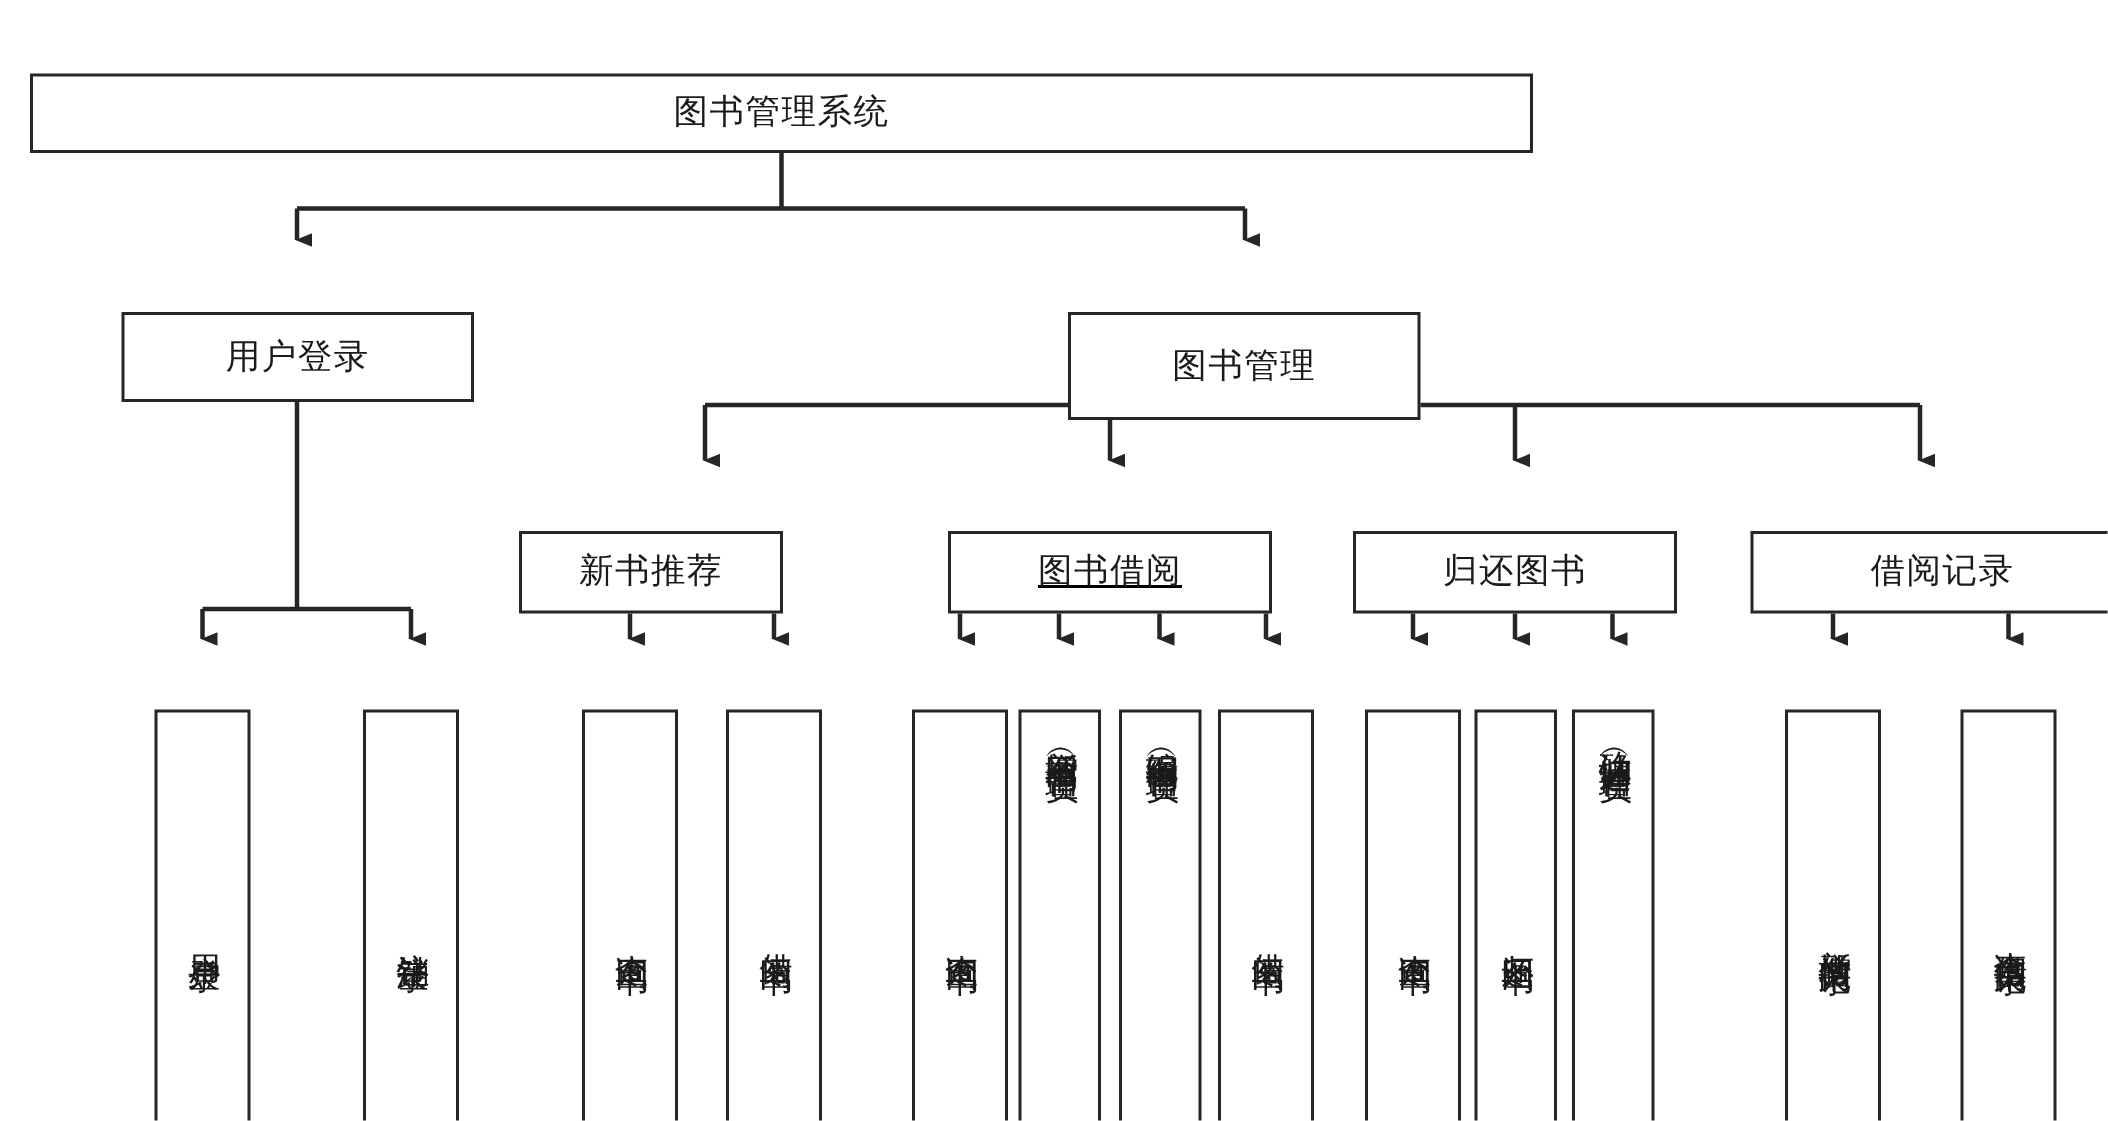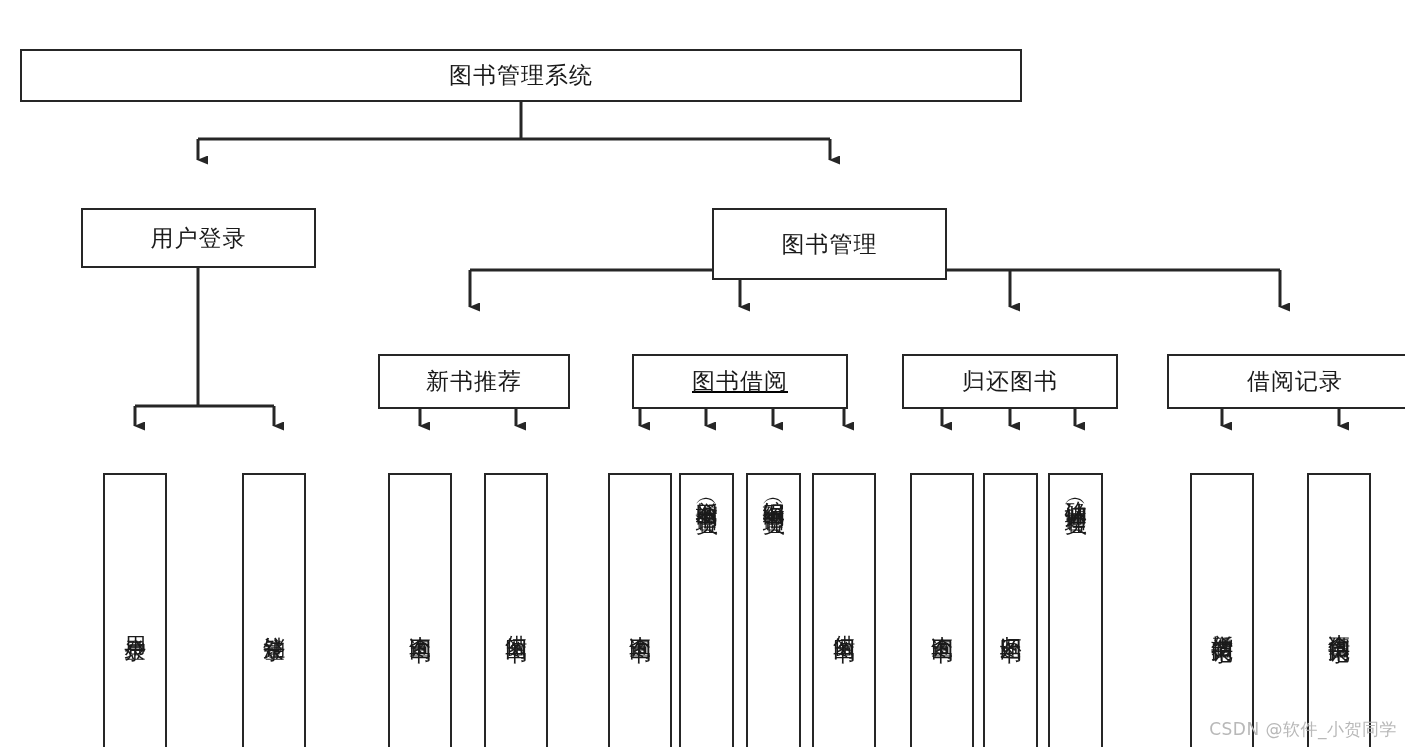--- a/index.html
+++ b/index.html
@@ -133,21 +133,21 @@
 
   <div id="level1-nodes">
       <div class="node-box" style="left: 81px; top: 172px; width: 235px; height: 60px;">
         <span class="node-label-h">用户登录</span>
       </div>
       <div class="node-box" style="left: 712px; top: 172px; width: 235px; height: 72px;">
         <span class="node-label-h">图书管理</span>
       </div>
     </div>
   <div id="level2-nodes">
-      <div class="node-box" style="left: 378px; top: 318px; width: 192px; height: 55px;">
+      <div class="node-box" style="left: 346px; top: 318px; width: 176px; height: 55px;">
         <span class="node-label-h">新书推荐</span>
       </div>
       <div class="node-box" style="left: 632px; top: 318px; width: 216px; height: 55px; text-decoration: underline;">
         <span class="node-label-h">图书借阅</span>
       </div>
       <div class="node-box" style="left: 902px; top: 318px; width: 216px; height: 55px;">
         <span class="node-label-h">归还图书</span>
       </div>
       <div class="node-box" style="left: 1167px; top: 318px; width: 256px; height: 55px;">
         <span class="node-label-h">借阅记录</span>
@@ -188,14 +188,13 @@
         <span class="node-label-v">确认归还（管理员）</span>
       </div>
       <div class="node-box leaf-box centered" style="left: 1190px; top: 437px; width: 64px; height: 297px;">
         <span class="node-label-v">新增借阅记录</span>
       </div>
       <div class="node-box leaf-box centered" style="left: 1307px; top: 437px; width: 64px; height: 297px;">
         <span class="node-label-v">查询借阅记录</span>
       </div>
     </div>
 
-  <div id="watermark">CSDN @软件_小贺同学</div>
 </div>
 
 </body></html>

